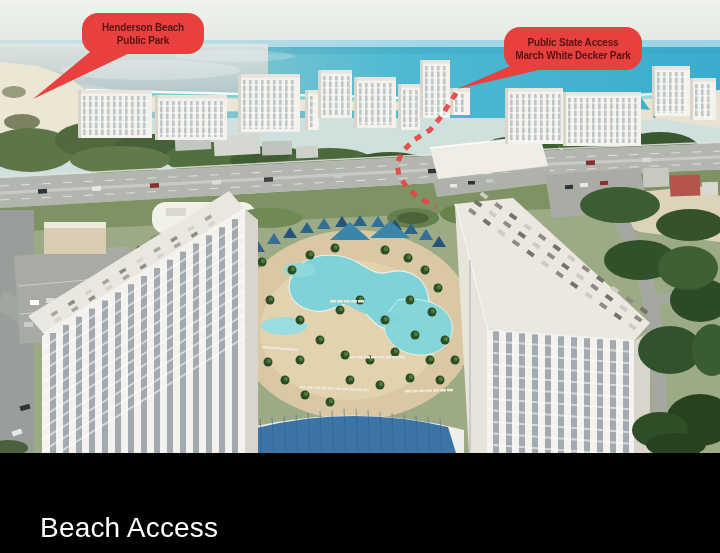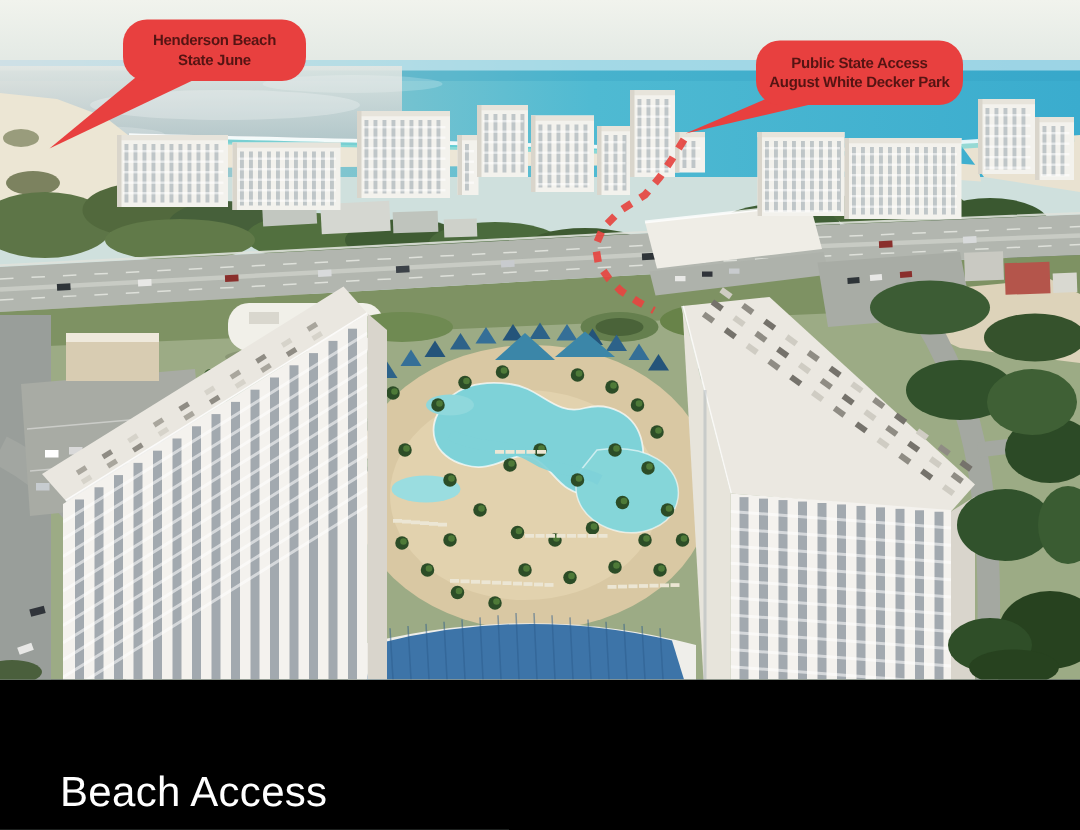--- a/index.html
+++ b/index.html
@@ -616,23 +616,23 @@
           <ellipse cx="676" cy="445" rx="30" ry="12" fill="#27421f"></ellipse>
           <ellipse cx="620" cy="205" rx="40" ry="18" fill="#3c5c34"></ellipse>
           <ellipse cx="690" cy="225" rx="34" ry="16" fill="#35522c"></ellipse>
           <path d="M456,93 L448,106 L440,118 L430,130 L414,140 L402,152 L397,164 L399,176 L406,186 L414,194 L425,201 L436,207" fill="none" stroke="#e64540" stroke-width="5" stroke-dasharray="7 7" opacity="0.92"></path>
           <polygon points="96,47 134,51 33,99" fill="#e8403f"></polygon>
           <polygon points="522,61 556,66 457,89" fill="#e8403f"></polygon>
         </g>
     </svg>
     <div class="callout callout-left" style="background: rgb(232, 64, 63); color: rgb(85, 20, 19);">
       <div>Henderson Beach</div>
-      <div>State June</div>
+      <div>Public Park</div>
     </div>
     <div class="callout callout-right" style="background: rgb(232, 64, 63); color: rgb(85, 20, 19);">
       <div>Public State Access</div>
-      <div>August White Decker Park</div>
+      <div>March White Decker Park</div>
     </div>
   </div>
   <div class="caption-bar" style="background: rgb(0, 0, 0); color: rgb(255, 255, 255);">
     <div class="caption-title">Beach Access</div>
   </div>
 </div>
 
 </body></html>

